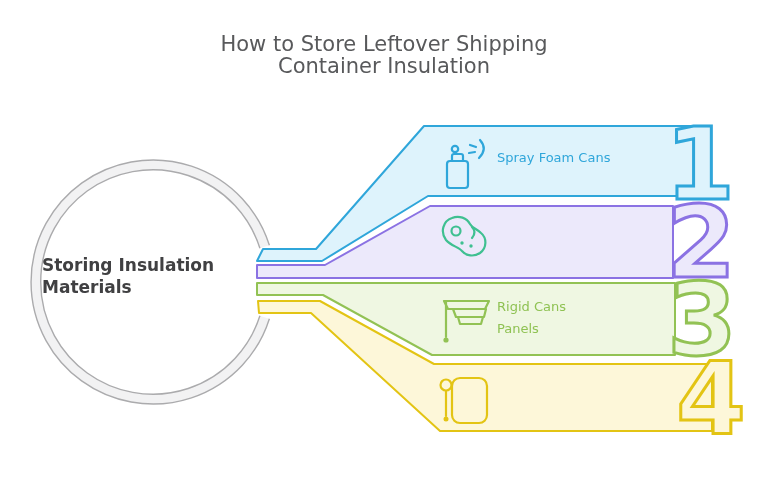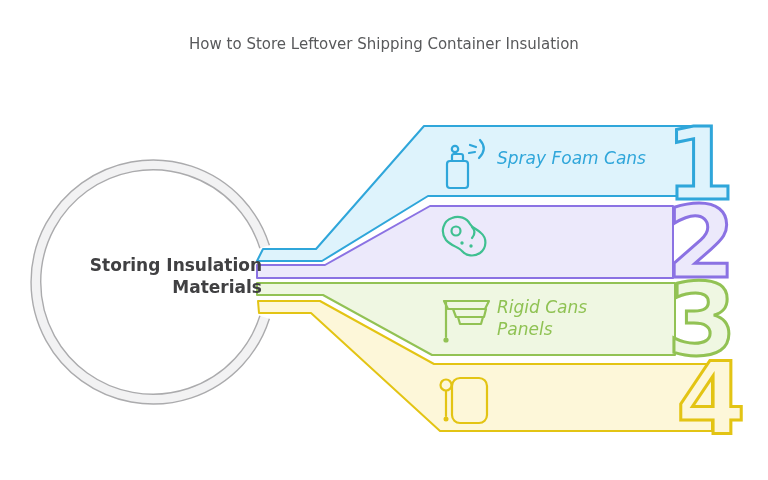--- a/index.html
+++ b/index.html
@@ -3,27 +3,27 @@
 <meta charset="utf-8">
 <style>
   html,body { margin:0; padding:0; background:#ffffff; }
   .stage {
     position:relative; width:768px; height:480px; overflow:hidden;
     background:#ffffff; font-family:"DejaVu Sans","Liberation Sans",sans-serif;
   }
   .stage svg { position:absolute; left:0; top:0; }
   .title {
     position:absolute; left:174px; top:33px; width:420px;
-    text-align:center; font-size:15px; line-height:22px; color:#58595b;
+    text-align:center; font-size:21px; line-height:22px; color:#58595b;
   }
   .hub-label {
     position:absolute; left:42px; top:254px; width:220px;
-    text-align:right; font-size:17px; line-height:22px; font-weight:bold; color:#404042;
+    text-align:left; font-size:17px; line-height:22px; font-weight:bold; color:#404042;
   }
-  .step-label { position:absolute; font-size:17px; line-height:22px; font-weight:500;font-style:italic; }
+  .step-label { position:absolute; font-size:13px; line-height:22px; font-weight:500; }
   .s1 { left:497px; top:147px; width:200px; color:#2fa6da; }
   .s2 { left:497px; top:206px; width:160px; color:#8b72e3; }
   .s3 { left:497px; top:296px; width:110px; color:#8fc253; }
   .s4 { left:497px; top:374px; width:140px; color:#e0c020; }
   .num {
     font-family:"DejaVu Sans","Liberation Sans",sans-serif;
     font-size:100px; font-weight:bold;
   }
 </style>
 </head>

